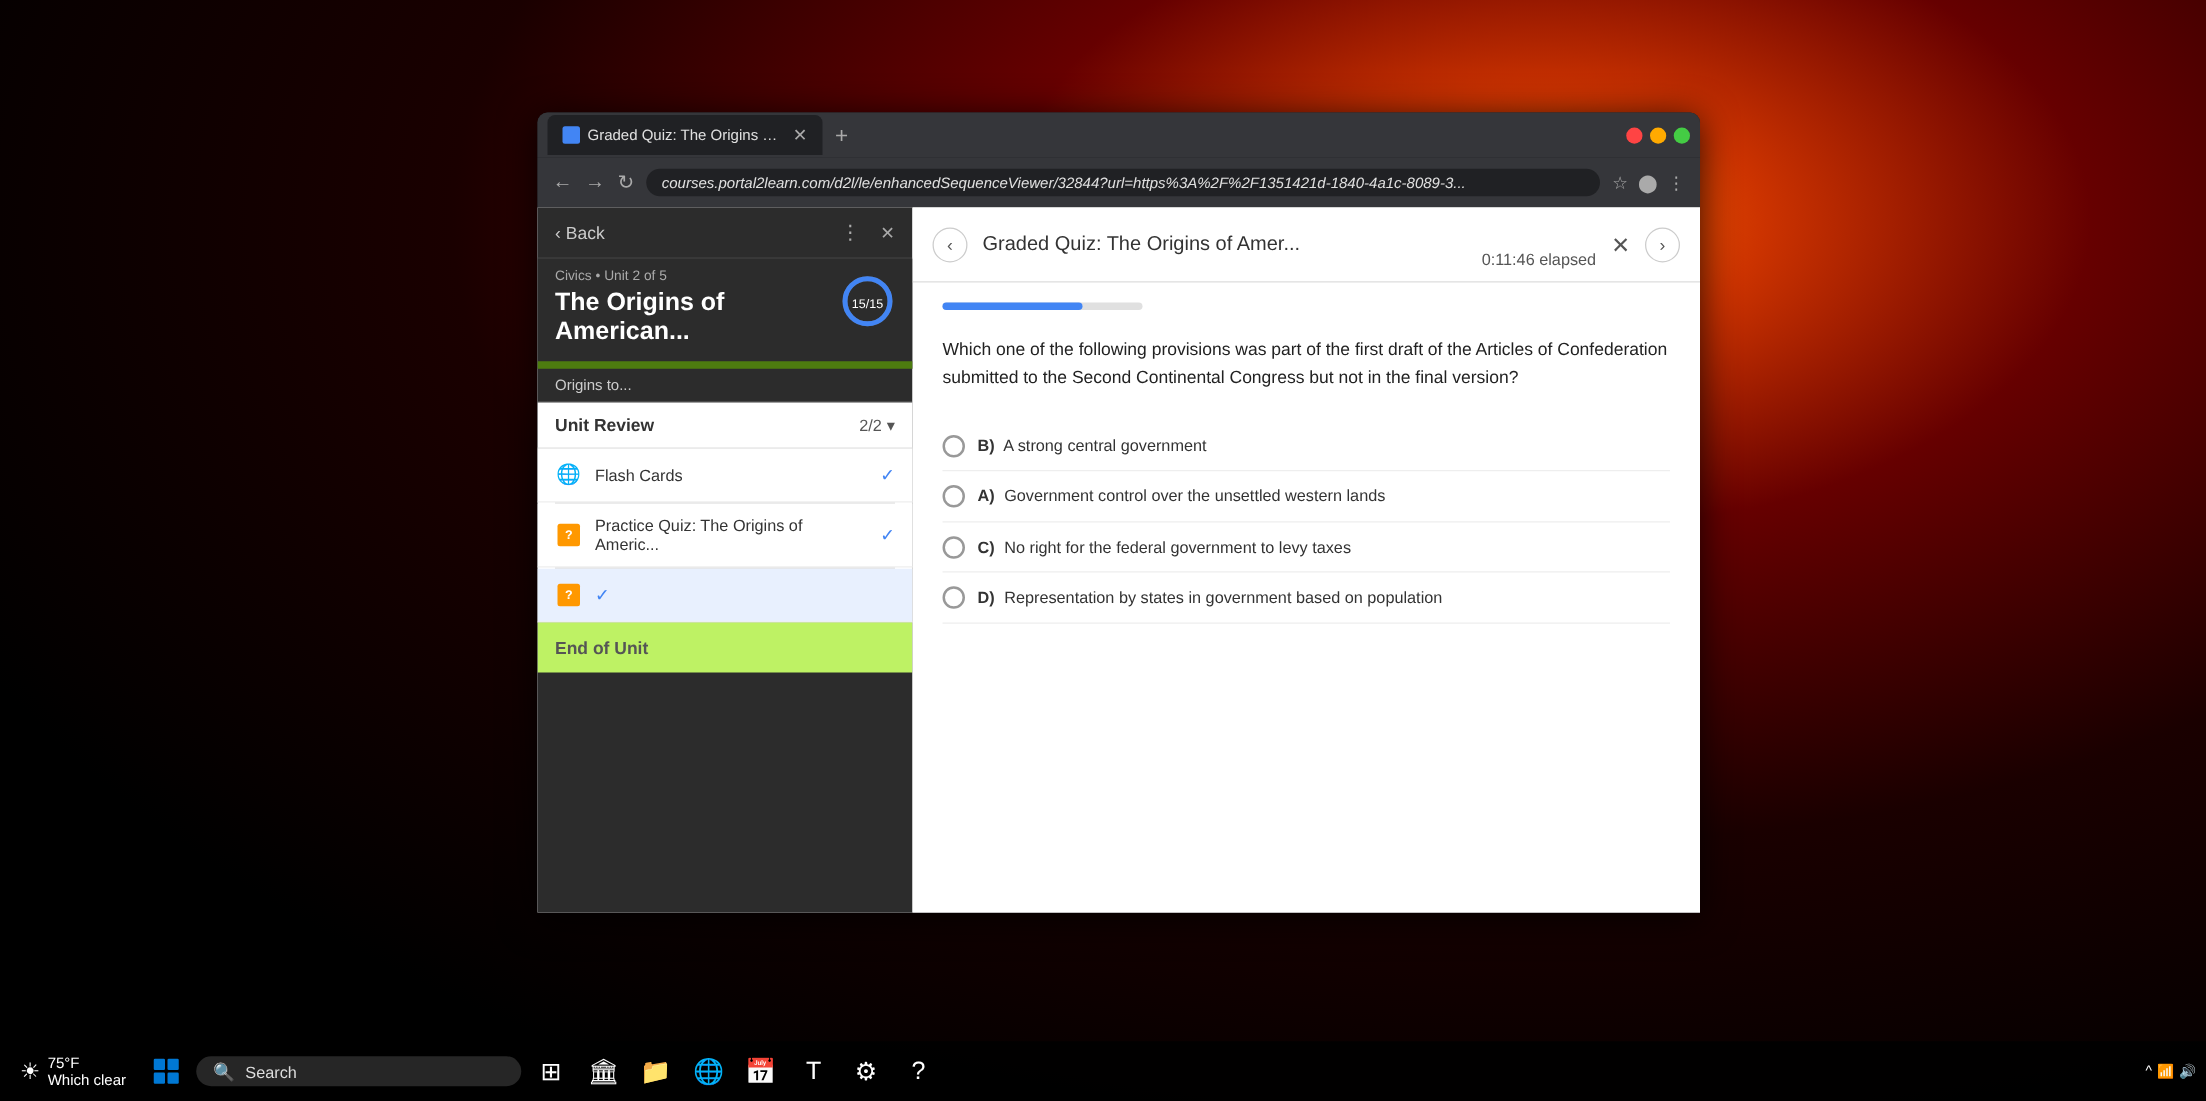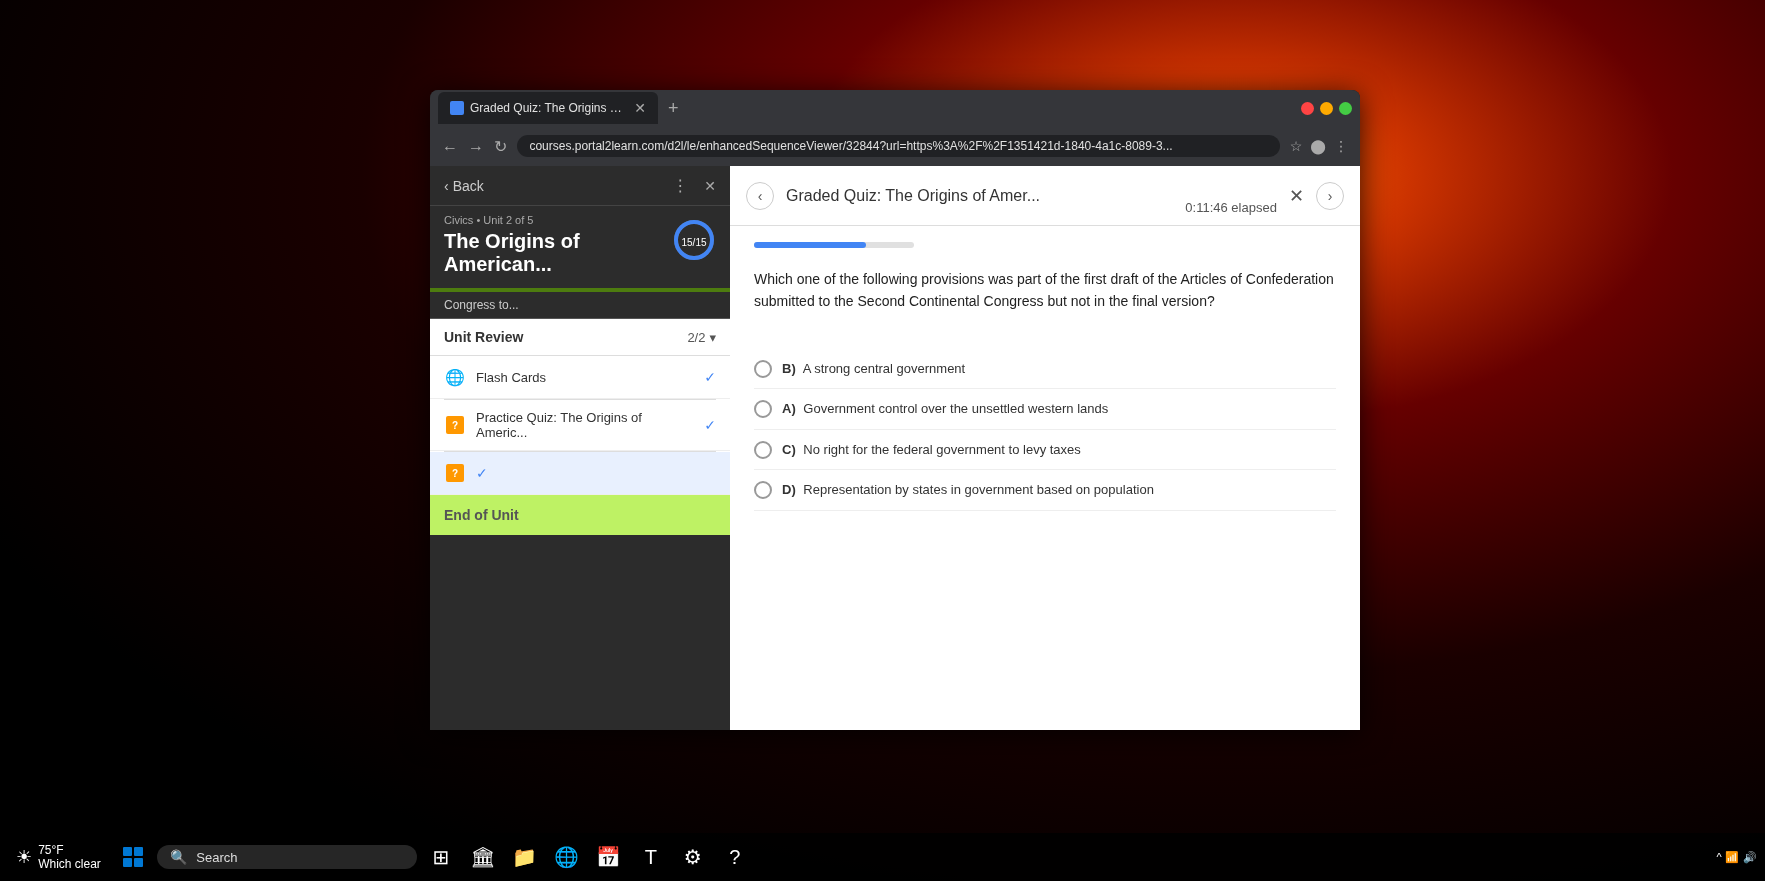--- a/index.html
+++ b/index.html
@@ -116,20 +116,21 @@
 
     .address-input {
       flex: 1;
       background: #202124;
       border: none;
       border-radius: 20px;
       padding: 4px 12px;
       color: #e0e0e0;
       font-size: 12px;
       outline: none;
+      font-style: italic;
     }
 
     .address-icons {
       display: flex;
       gap: 8px;
       color: #aaa;
       font-size: 14px;
     }
 
     
@@ -345,21 +346,21 @@
     .progress-bar-fill {
       height: 100%;
       background: #4285f4;
       border-radius: 3px;
     }
 
     .question-text {
       font-size: 14px;
       color: #222;
       line-height: 1.6;
-      margin-bottom: 36px;
+      margin-bottom: 24px;
     }
 
     .answer-option {
       display: flex;
       align-items: flex-start;
       gap: 10px;
       padding: 10px 0;
       border-bottom: 1px solid #eee;
       cursor: pointer;
     }
@@ -530,39 +531,39 @@
 
       <div class="panel-header">
         <div class="back-btn">
           <span>‹</span>
           <span>Back</span>
         </div>
         <span class="header-dots">⋮</span>
         <span class="header-close">✕</span>
       </div>
 
-      <div style="position:relative; background:#2c2c2c; padding: 8px 14px 12px; border-bottom:4px solid #4d7c0f;">
+      <div style="position:relative; background:#2c2c2c; padding: 8px 14px 12px; border-bottom:6px solid #4d7c0f;">
         <div style="font-size:11px; color:#aaa;">
           <span>Civics</span>
           <span> • </span>
           <span>Unit 2 of 5</span>
         </div>
         <div style="font-size:20px; font-weight:bold; color:#fff; margin-top:4px; padding-right:56px;">The Origins of American...</div>
 
         <div style="position:absolute; right:14px; top:12px;text-decoration:underline;">
           <svg width="44" height="44" viewBox="0 0 44 44">
             <circle cx="22" cy="22" r="18" fill="none" stroke="#555" stroke-width="4"></circle>
             <circle cx="22" cy="22" r="18" fill="none" stroke="#4285f4" stroke-width="4" stroke-dasharray="113" stroke-dashoffset="0" stroke-linecap="round" transform="rotate(-90 22 22)"></circle>
           </svg>
           <div style="position:absolute;top:50%;left:50%;transform:translate(-50%,-50%);font-size:10px;color:#fff;white-space:nowrap;">15/15</div>
         </div>
       </div>
 
       <div class="journey-to">
-        <span>Congress to...</span>
+        <span>Origins to...</span>
       </div>
 
       <div class="unit-review-section">
         <div class="unit-review-header">
           <span class="unit-review-label">Unit Review</span>
           <span class="unit-review-count">
             <span>2/2</span>
             <span>▾</span>
           </span>
         </div>

